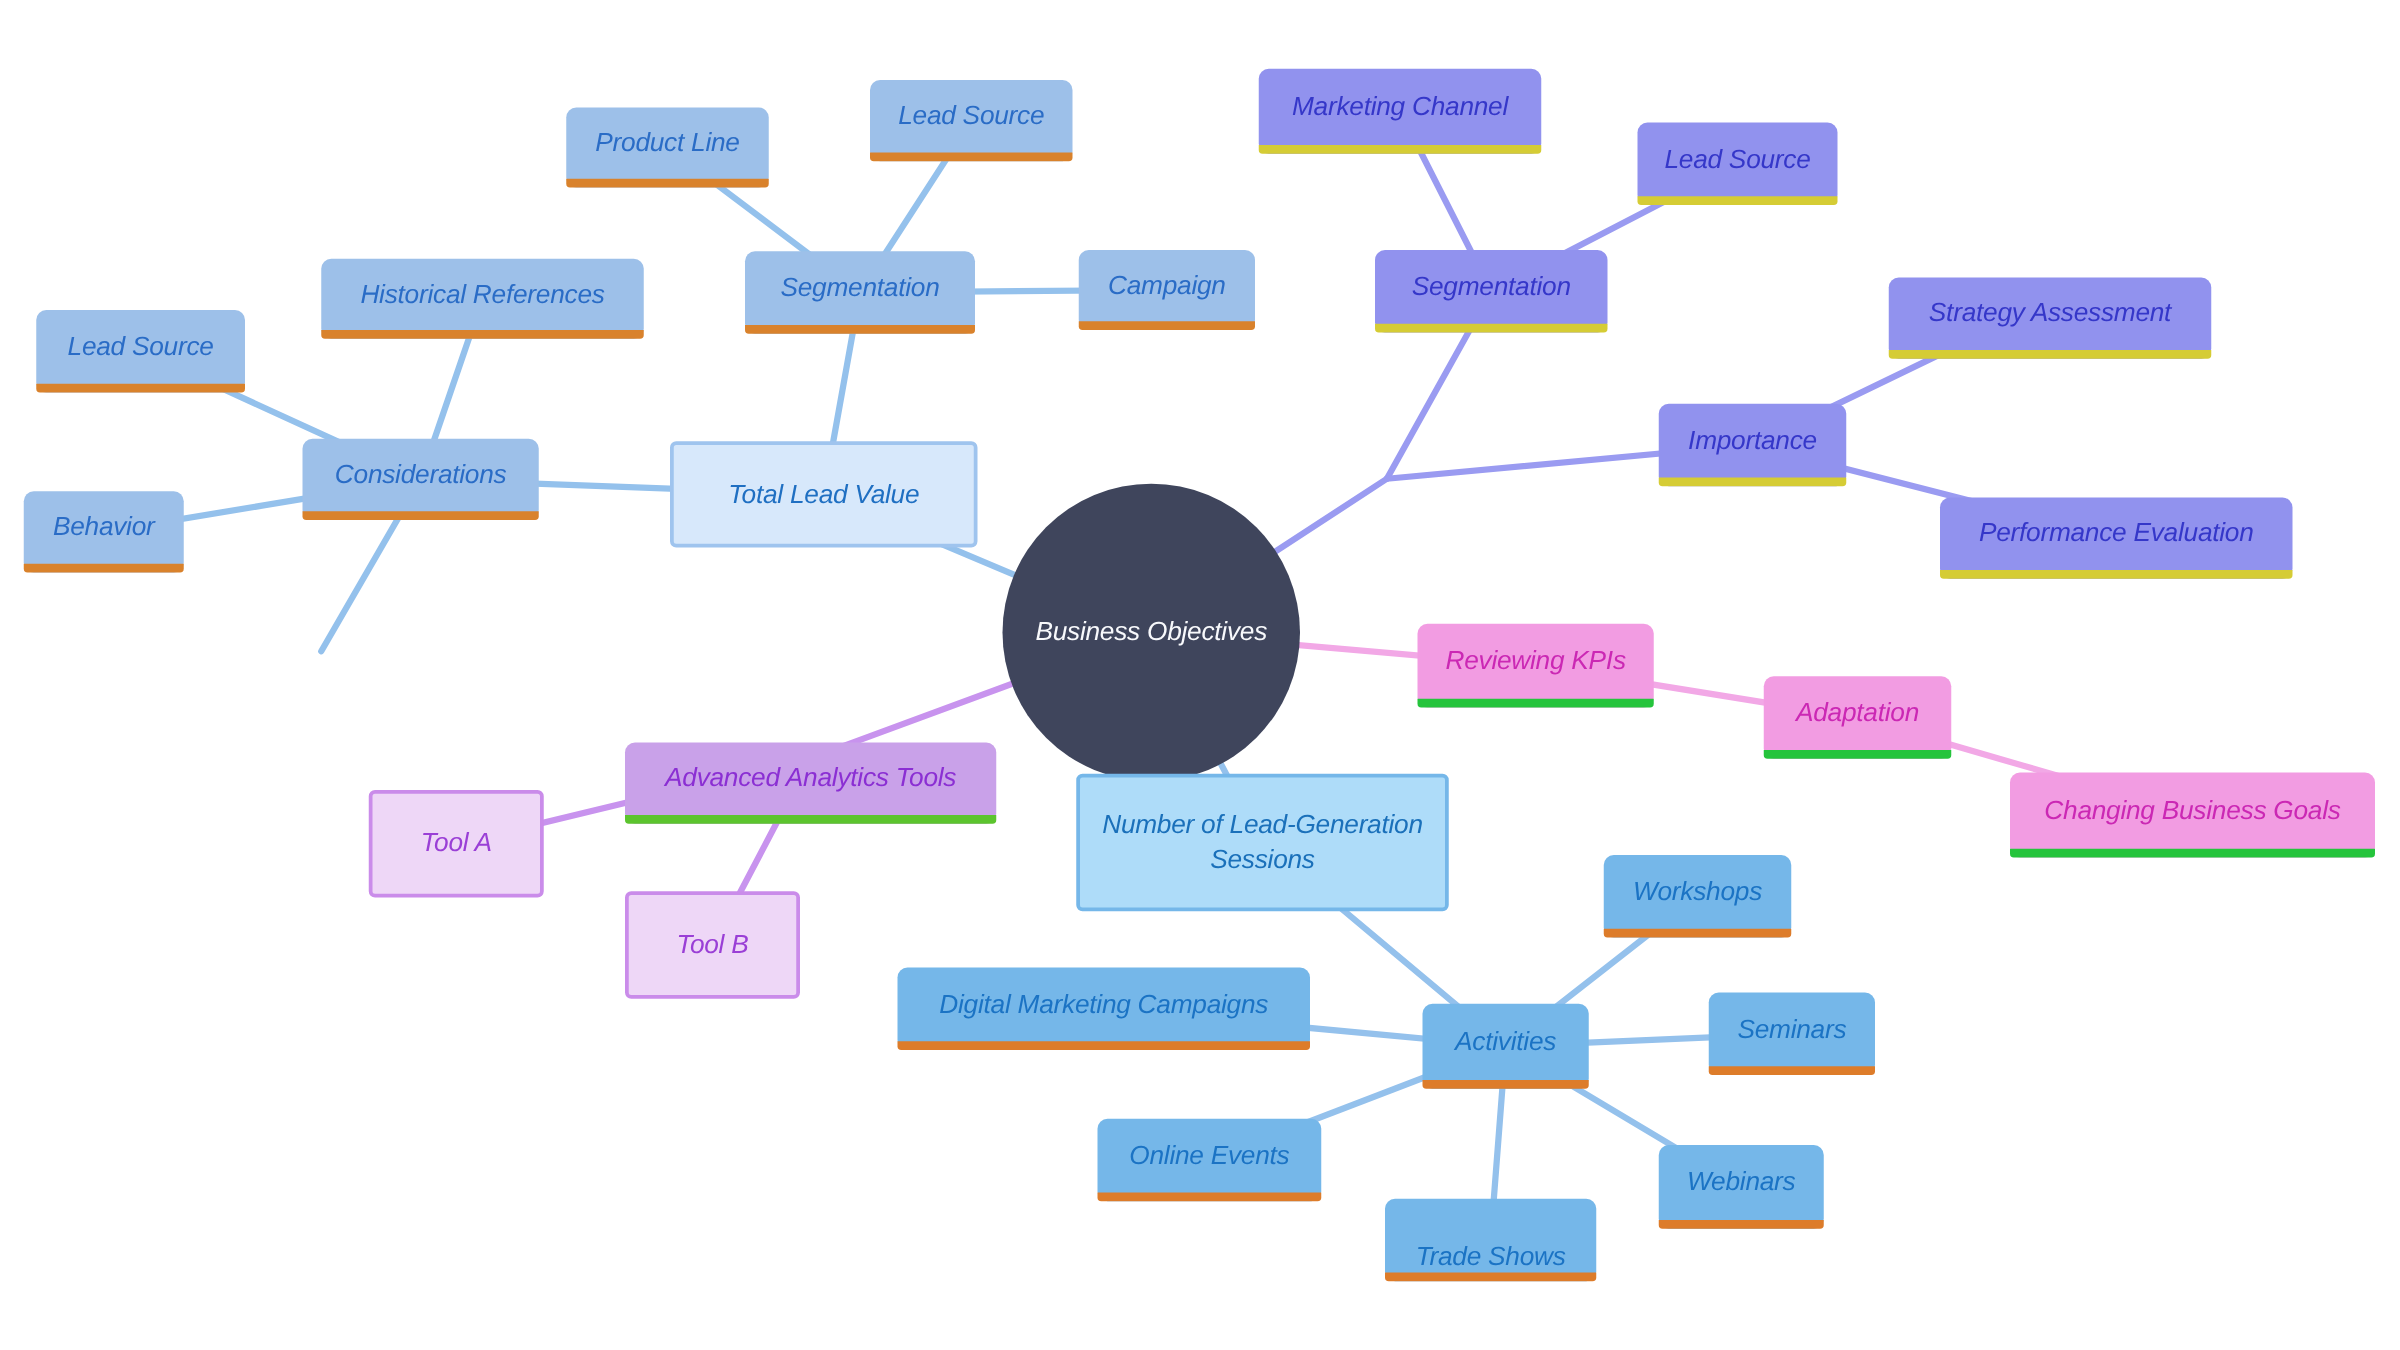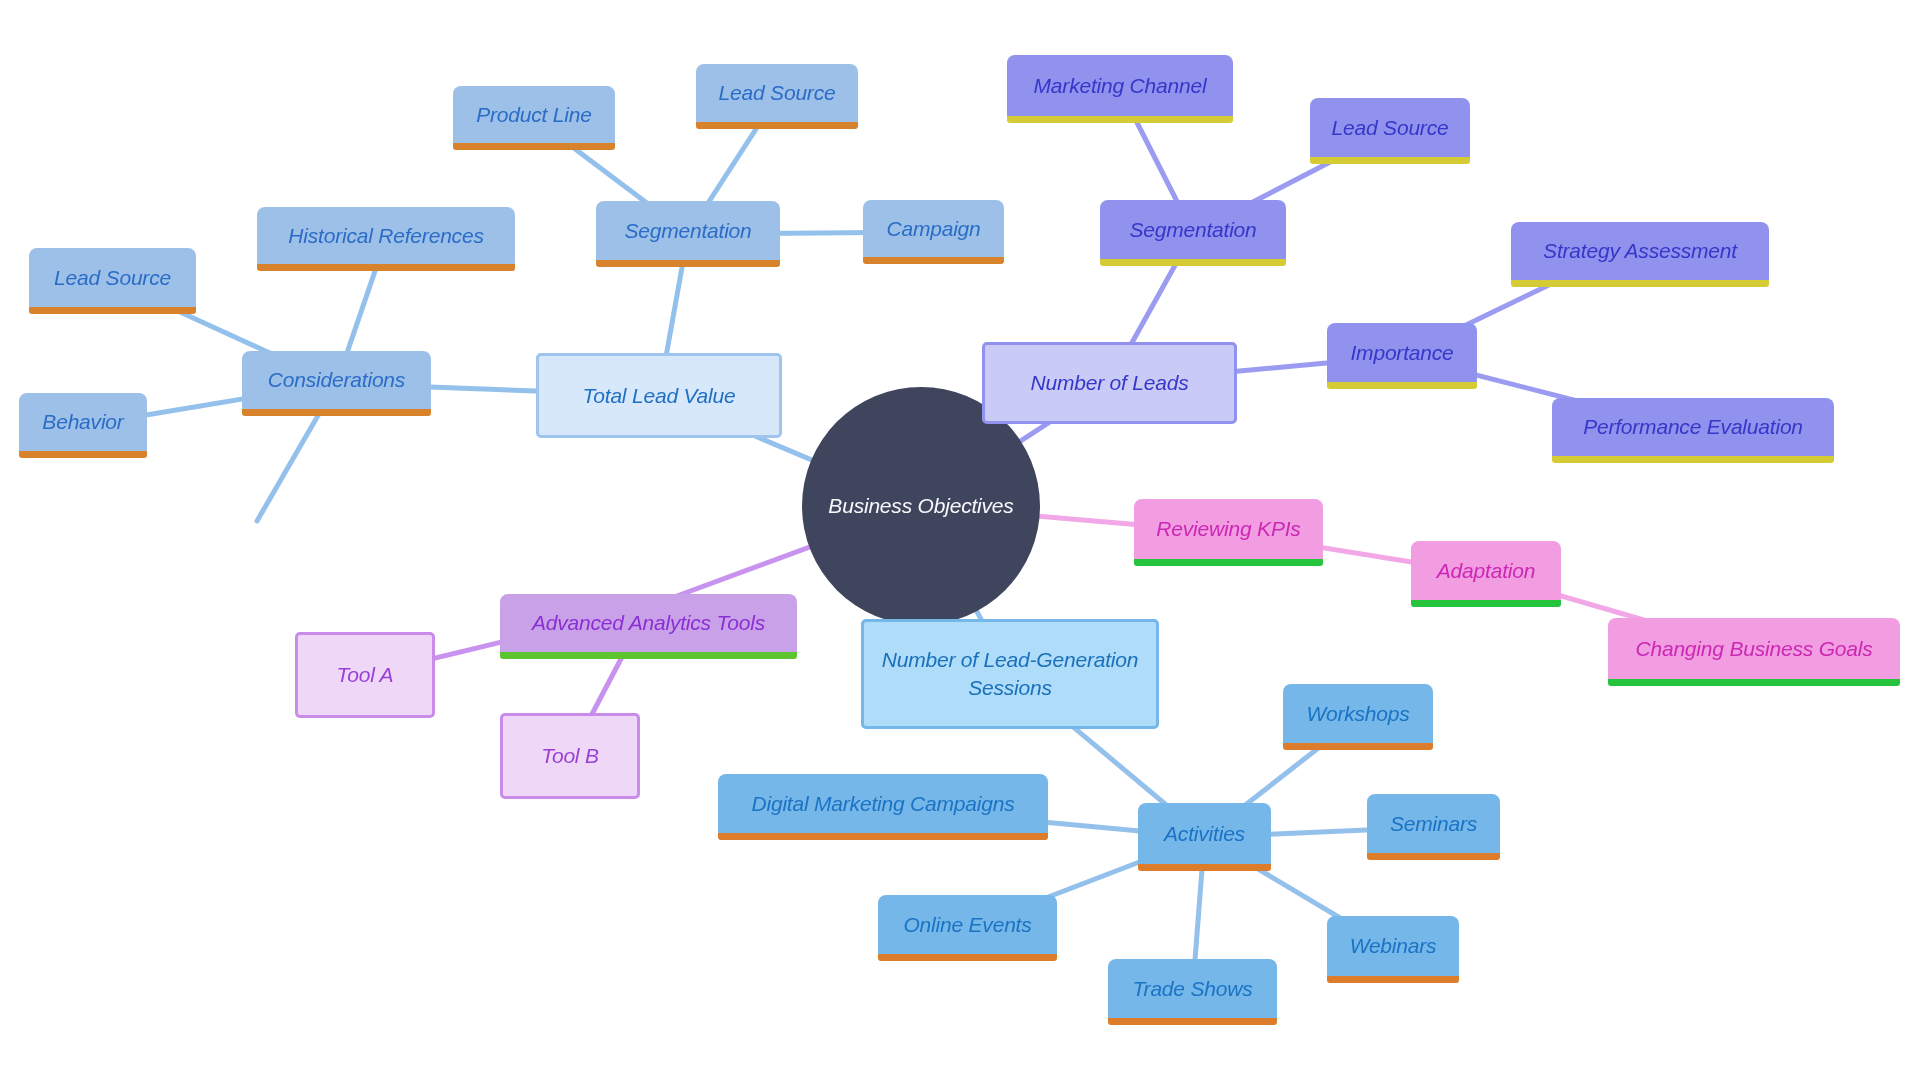--- a/index.html
+++ b/index.html
@@ -104,34 +104,31 @@
         <div class="accent-bar" style="background: rgb(221, 124, 42);"></div>
       </div>
       <div class="node barbox" style="left: 1367px; top: 794px; width: 133px; height: 66px; background: rgb(117, 183, 233); color: rgb(27, 115, 196);">
         <span class="label">Seminars</span>
         <div class="accent-bar" style="background: rgb(221, 124, 42);"></div>
       </div>
       <div class="node barbox" style="left: 1327px; top: 916px; width: 132px; height: 67px; background: rgb(117, 183, 233); color: rgb(27, 115, 196);">
         <span class="label">Webinars</span>
         <div class="accent-bar" style="background: rgb(221, 124, 42);"></div>
       </div>
-      <div class="node barbox" style="left: 1108px; top: 959px; width: 169px; height: 66px; background: rgb(117, 183, 233); color: rgb(27, 115, 196);">
+      <div class="node barbox" style="left: 1108px; top: 959px; width: 169px; height: 66px; background: rgb(117, 183, 233); color: rgb(27, 115, 196); align-items: flex-end;">
         <span class="label">Trade Shows</span>
         <div class="accent-bar" style="background: rgb(221, 124, 42);"></div>
       </div>
       <div class="node barbox" style="left: 878px; top: 895px; width: 179px; height: 66px; background: rgb(117, 183, 233); color: rgb(27, 115, 196);">
         <span class="label">Online Events</span>
         <div class="accent-bar" style="background: rgb(221, 124, 42);"></div>
       </div>
       <div class="node barbox" style="left: 718px; top: 774px; width: 330px; height: 66px; background: rgb(117, 183, 233); color: rgb(27, 115, 196);">
         <span class="label">Digital Marketing Campaigns</span>
         <div class="accent-bar" style="background: rgb(221, 124, 42);"></div>
-      </div>
-      <div class="node bordered" style="left: 982px; top: 342px; width: 255px; height: 82px; background: rgb(202, 202, 247); color: rgb(53, 55, 201); border-color: rgb(145, 146, 238);">
-        <span class="label">Number of Leads</span>
       </div>
       <div class="node barbox" style="left: 1100px; top: 200px; width: 186px; height: 66px; background: rgb(145, 146, 238); color: rgb(53, 55, 201);">
         <span class="label">Segmentation</span>
         <div class="accent-bar" style="background: rgb(213, 204, 53);"></div>
       </div>
       <div class="node barbox" style="left: 1007px; top: 55px; width: 226px; height: 68px; background: rgb(145, 146, 238); color: rgb(53, 55, 201);">
         <span class="label">Marketing Channel</span>
         <div class="accent-bar" style="background: rgb(213, 204, 53);"></div>
       </div>
       <div class="node barbox" style="left: 1310px; top: 98px; width: 160px; height: 66px; background: rgb(145, 146, 238); color: rgb(53, 55, 201);">

